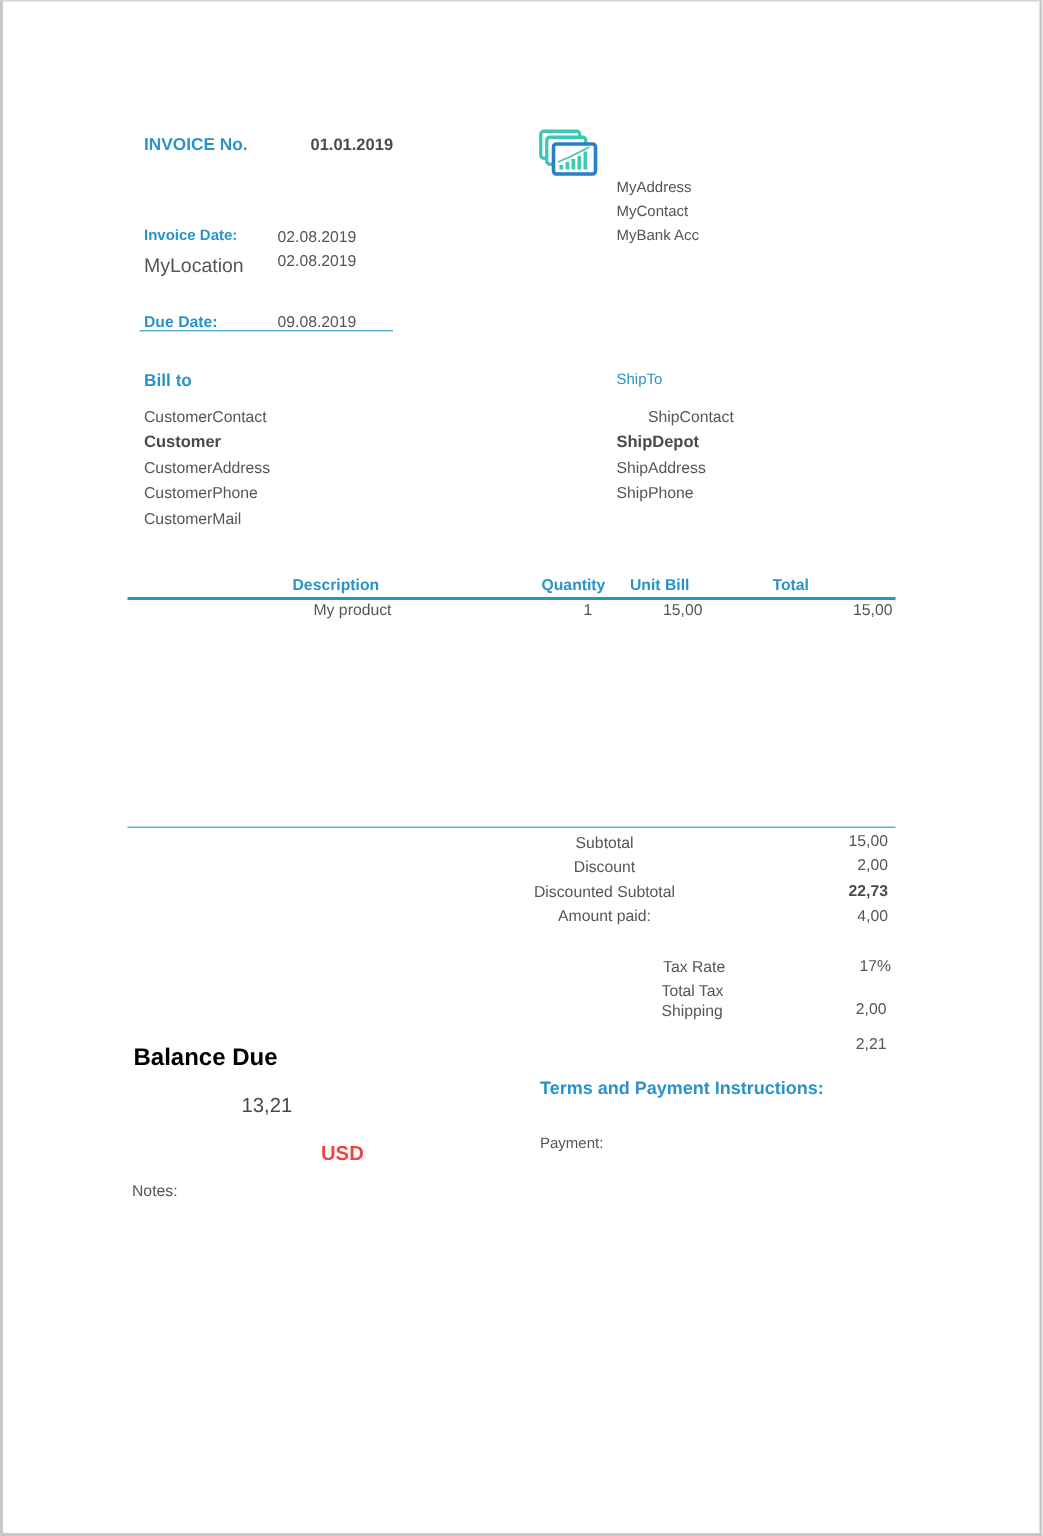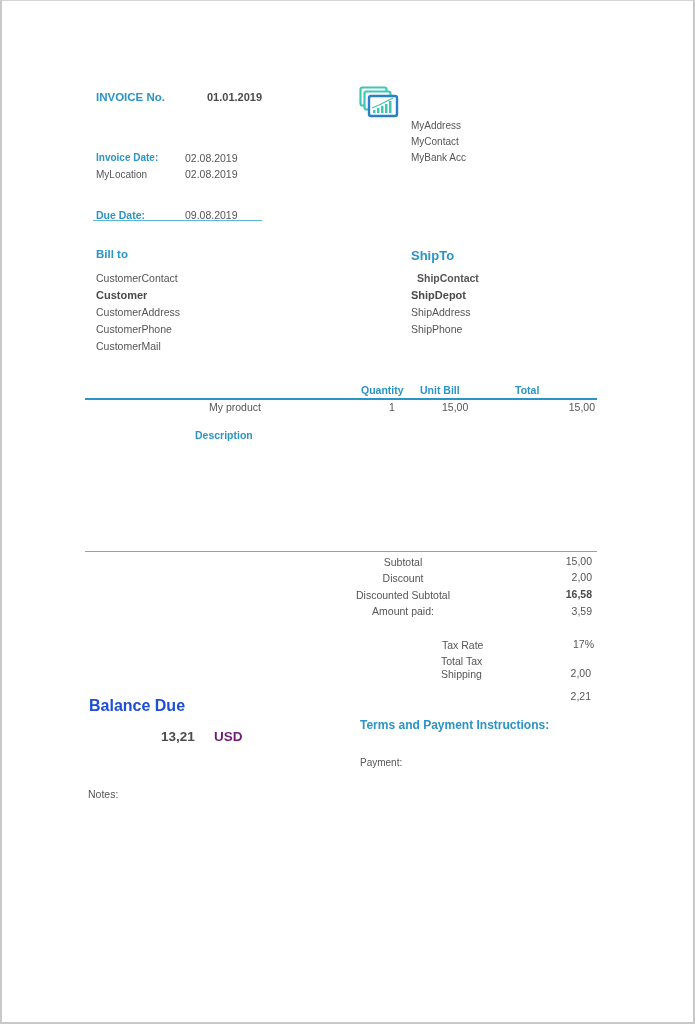--- a/index.html
+++ b/index.html
@@ -14,48 +14,48 @@
     .abs { position: absolute; white-space: nowrap; }
     .b { font-weight: bold; }
     .s10 { font-size: 10.5px; }
     .dark { color: #4a4a4a; }
 
     .invoice-no-label { left: 94px; top: 90px; font-size: 11.5px; font-weight: bold; color: #2b94c6; }
     .invoice-no-value { left: 205px; top: 90px; font-size: 11px; font-weight: bold; color: #4a4a4a; }
 
     .inv-date-label { left: 94px; top: 151px; font-size: 10px; font-weight: bold; color: #2b94c6; }
     .inv-date-value { left: 183px; top: 151px; font-size: 10.5px; }
-    .loc-label { left: 94px; top: 168px; font-size: 10px; }
+    .loc-label { left: 94px; top: 168px; font-size: 13px; }
     .loc-value { left: 183px; top: 167px; font-size: 10.5px; }
 
     .due-label { left: 94px; top: 208px; font-size: 10.5px; font-weight: bold; color: #2b94c6; }
     .due-value { left: 183px; top: 208px; font-size: 10.5px; }
     .due-line { left: 91px; top: 219px; width: 169px; height: 1px; background: #5ab6d8; }
 
     .logo { left: 357px; top: 85px; width: 40px; height: 32px; }
     .logo-text { left: 408px; top: 89px; font-size: 20px; color: #3cc8b4; letter-spacing: 0.6px; font-family: "DejaVu Sans", sans-serif; font-weight: normal; }
     .co-line { left: 409px; font-size: 10px; }
 
     .bill-title { left: 94px; top: 247px; font-size: 11.5px; font-weight: bold; color: #2b94c6; }
-    .ship-title { left: 409px; top: 247px; font-size: 13px; font-weight: bold; color: #2b94c6; }
+    .ship-title { left: 409px; top: 247px; font-size: 10px; font-weight: normal; color: #2b94c6; }
     .addr { font-size: 10.5px; }
     .addr.strong { font-weight: bold; color: #4a4a4a; font-size: 11px; }
 
     .th { top: 383px; font-size: 10.5px; font-weight: bold; color: #2b94c6; }
     .th-line { left: 83px; top: 397px; width: 512px; height: 2px; background: #2b94c6; }
     .td { top: 400px; font-size: 10.5px; padding-left: 12px; }
 
     .items-line { left: 83px; top: 550px; width: 512px; height: 1px; background: #5ab6d8; }
 
     .sum-label { font-size: 10.5px; text-align: center; width: 160px; }
     .sum-value { font-size: 10.5px; text-align: right; width: 80px; }
 
-    .balance-title { left: 87px; top: 696px; font-size: 16px; font-weight: bold; color: #1d4ed8; }
-    .balance-amount { left: 159px; top: 728px; font-size: 13.5px; font-weight: bold; color: #4a4a4a; }
-    .balance-currency { left: 212px; top: 728px; font-size: 13.5px; font-weight: bold; color: #701a75; }
+    .balance-title { left: 87px; top: 696px; font-size: 16px; font-weight: bold; color: #000000; }
+    .balance-amount { left: 159px; top: 728px; font-size: 13.5px; font-weight: normal; color: #4a4a4a; }
+    .balance-currency { left: 212px; top: 760px; font-size: 13.5px; font-weight: bold; color: #ef4444; }
 
     .terms-title { left: 358px; top: 717px; font-size: 12px; font-weight: bold; color: #2b94c6; }
     .payment-label { left: 358px; top: 756px; font-size: 10px; }
     .notes-label { left: 86px; top: 787px; font-size: 10.5px; }
   </style>
 </head>
 <body>
 
 <div class="page">
 
@@ -89,27 +89,27 @@
   <div class="abs co-line" style="top:151px;">MyBank Acc</div>
 
   <div class="abs bill-title">Bill to</div>
   <div class="abs addr" style="left:94px; top:271px;">CustomerContact</div>
   <div class="abs addr strong" style="left:94px; top:288px;">Customer</div>
   <div class="abs addr" style="left:94px; top:305px;">CustomerAddress</div>
   <div class="abs addr" style="left:94px; top:322px;">CustomerPhone</div>
   <div class="abs addr" style="left:94px; top:339px;">CustomerMail</div>
 
   <div class="abs ship-title">ShipTo</div>
-  <div class="abs addr" style="left:415px; top:271px;font-weight:bold;">ShipContact</div>
+  <div class="abs addr" style="left:430px; top:271px;">ShipContact</div>
   <div class="abs addr strong" style="left:409px; top:288px;">ShipDepot</div>
   <div class="abs addr" style="left:409px; top:305px;">ShipAddress</div>
   <div class="abs addr" style="left:409px; top:322px;">ShipPhone</div>
 
   <div>
-    <div class="abs th" style="left:193px;margin-top:45px;">Description</div>
+    <div class="abs th" style="left:193px;">Description</div>
     <div class="abs th" style="left:359px;">Quantity</div>
     <div class="abs th" style="left:418px;">Unit Bill</div>
     <div class="abs th" style="left:513px; width:80px; text-align:left;">Total</div>
     <div class="abs th-line"></div>
 
     <div>
       <div class="abs td" style="left:195px;">My product</div>
       <div class="abs td" style="left:375px;">1</div>
       <div class="abs td" style="left:428px;">15,00</div>
       <div class="abs td" style="left:513px; width:80px; text-align:right;">15,00</div>
@@ -118,24 +118,24 @@
   </div>
 
   <div>
     <div class="abs sum-label" style="left:321px; top:555px;">Subtotal</div>
     <div class="abs sum-value" style="left:510px; top:554px;">15,00</div>
 
     <div class="abs sum-label" style="left:321px; top:571px;">Discount</div>
     <div class="abs sum-value" style="left:510px; top:570px;">2,00</div>
 
     <div class="abs sum-label" style="left:321px; top:588px;">Discounted Subtotal</div>
-    <div class="abs sum-value b dark" style="left:510px; top:587px;">16,58</div>
+    <div class="abs sum-value b dark" style="left:510px; top:587px;">22,73</div>
 
     <div class="abs sum-label" style="left:321px; top:604px;">Amount paid:</div>
-    <div class="abs sum-value" style="left:510px; top:604px;">3,59</div>
+    <div class="abs sum-value" style="left:510px; top:604px;">4,00</div>
 
     <div class="abs s10" style="left:440px; top:638px;">Tax Rate</div>
     <div class="abs sum-value" style="left:512px; top:637px;">17%</div>
 
     <div class="abs s10" style="left:439px; top:654px;">Total Tax</div>
     <div class="abs sum-value" style="left:509px; top:653px;margin-top:36px;">2,21</div>
 
     <div class="abs s10" style="left:439px; top:667px;">Shipping</div>
     <div class="abs sum-value" style="left:509px; top:666px;">2,00</div>
   </div>

